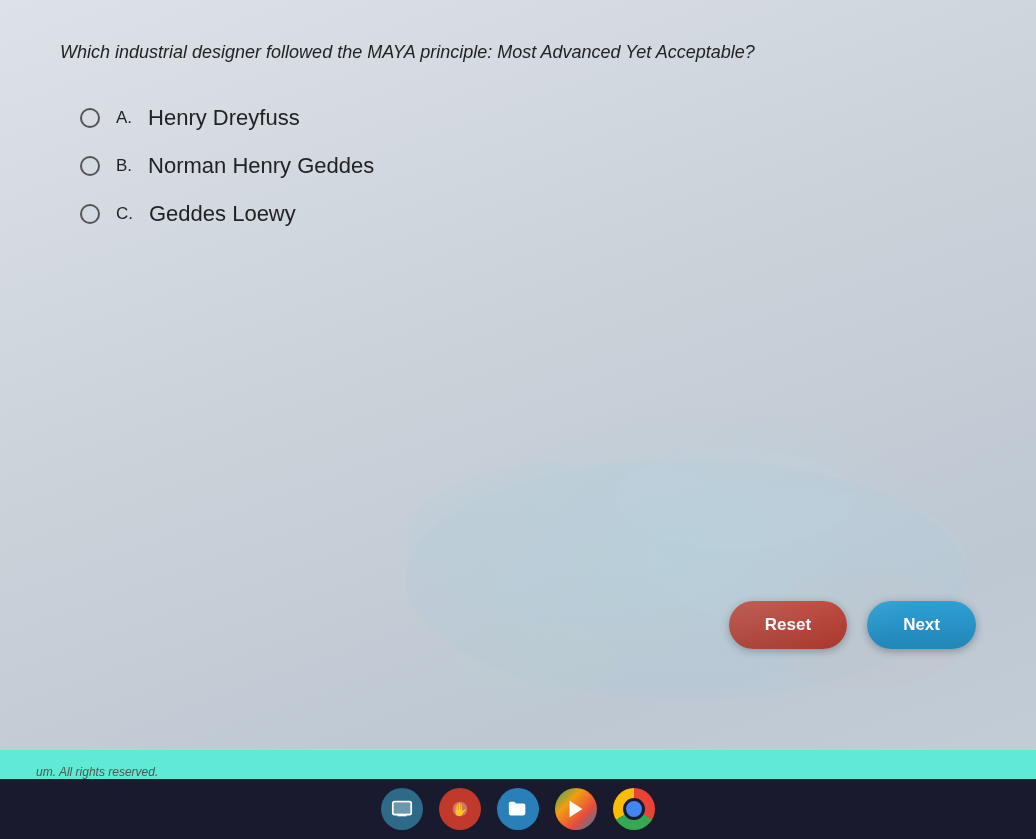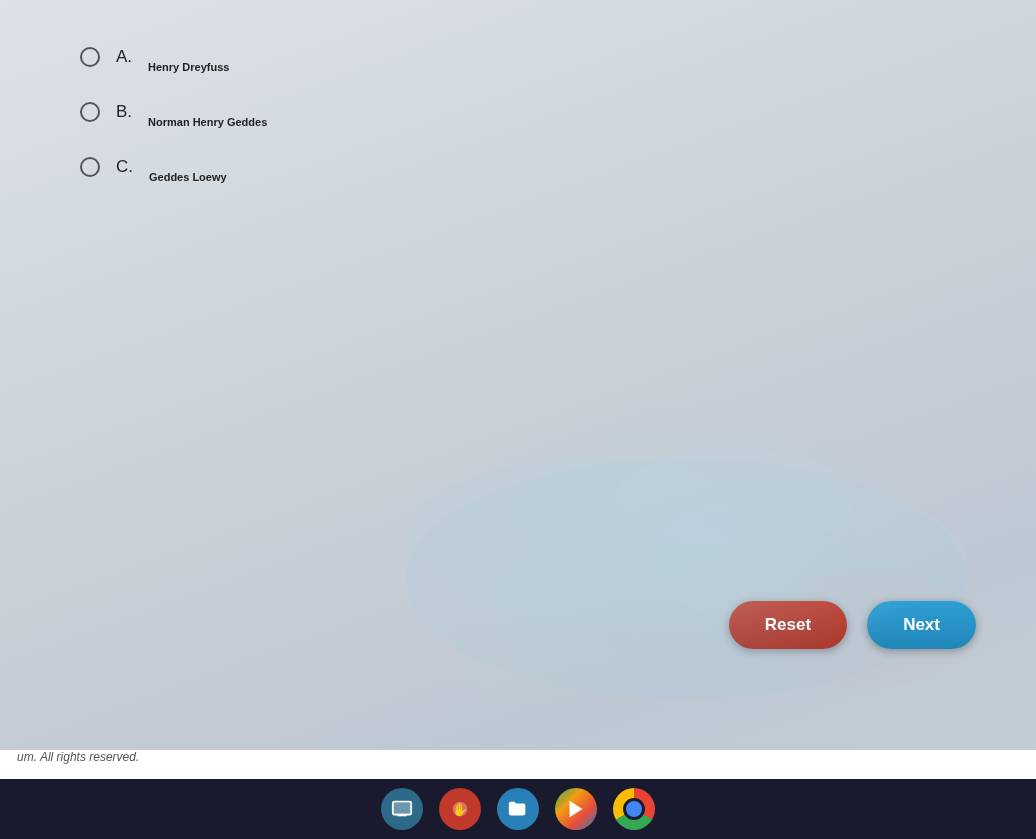--- a/index.html
+++ b/index.html
@@ -74,24 +74,23 @@
       display: inline-block;
     }
 
     .option-label {
       font-size: 17px;
       color: #222;
       font-weight: 500;
     }
 
     .option-text {
-      font-size: 11px;
+      font-size: 22px;
       color: #222;
-      font-weight: 700;
-      margin-top: 21px;
+      font-weight: 400;
     }
 
     .buttons-container {
       position: absolute;
       bottom: 130px;
       right: 60px;
       display: flex;
       gap: 20px;
       align-items: center;
     }
@@ -119,25 +118,25 @@
       cursor: pointer;
       box-shadow: 0 2px 8px rgba(0,0,0,0.3);
     }
 
     .footer-bar {
       position: absolute;
       bottom: 60px;
       left: 0;
       right: 0;
       height: 30px;
-      background: #ffffff;
+      background: #5eead4;
       border-top: 1px solid #ccc;
       display: flex;
-      align-items: flex-start;
-      padding: 0 17px;
+      align-items: flex-end;
+      padding: 0 36px;
     }
 
     .footer-text {
       font-size: 12px;
       color: #555;
       font-style: italic;
     }
 
     .taskbar {
       position: absolute;
@@ -210,20 +209,21 @@
   <svg class="cloud-overlay" viewBox="0 0 600 320" xmlns="http://www.w3.org/2000/svg">
     <ellipse cx="300" cy="200" rx="280" ry="120" fill="rgba(160,200,220,0.3)"></ellipse>
     <ellipse cx="200" cy="160" rx="180" ry="80" fill="rgba(170,210,225,0.25)"></ellipse>
     <ellipse cx="420" cy="180" rx="160" ry="70" fill="rgba(180,215,230,0.2)"></ellipse>
     <ellipse cx="350" cy="120" rx="120" ry="50" fill="rgba(190,220,235,0.2)"></ellipse>
 
     <ellipse cx="480" cy="250" rx="100" ry="60" fill="rgba(220,180,180,0.15)"></ellipse>
     <ellipse cx="150" cy="280" rx="80" ry="40" fill="rgba(180,210,200,0.2)"></ellipse>
   </svg>
 
+  <p class="question-text">Which industrial designer followed the MAYA principle: Most Advanced Yet Acceptable?</p>
 
   <div class="options-container">
 
     <div class="option-item">
       <span class="radio-circle"></span>
       <span class="option-label">A.</span>
       <span class="option-text">Henry Dreyfuss</span>
     </div>
 
     <div class="option-item">

